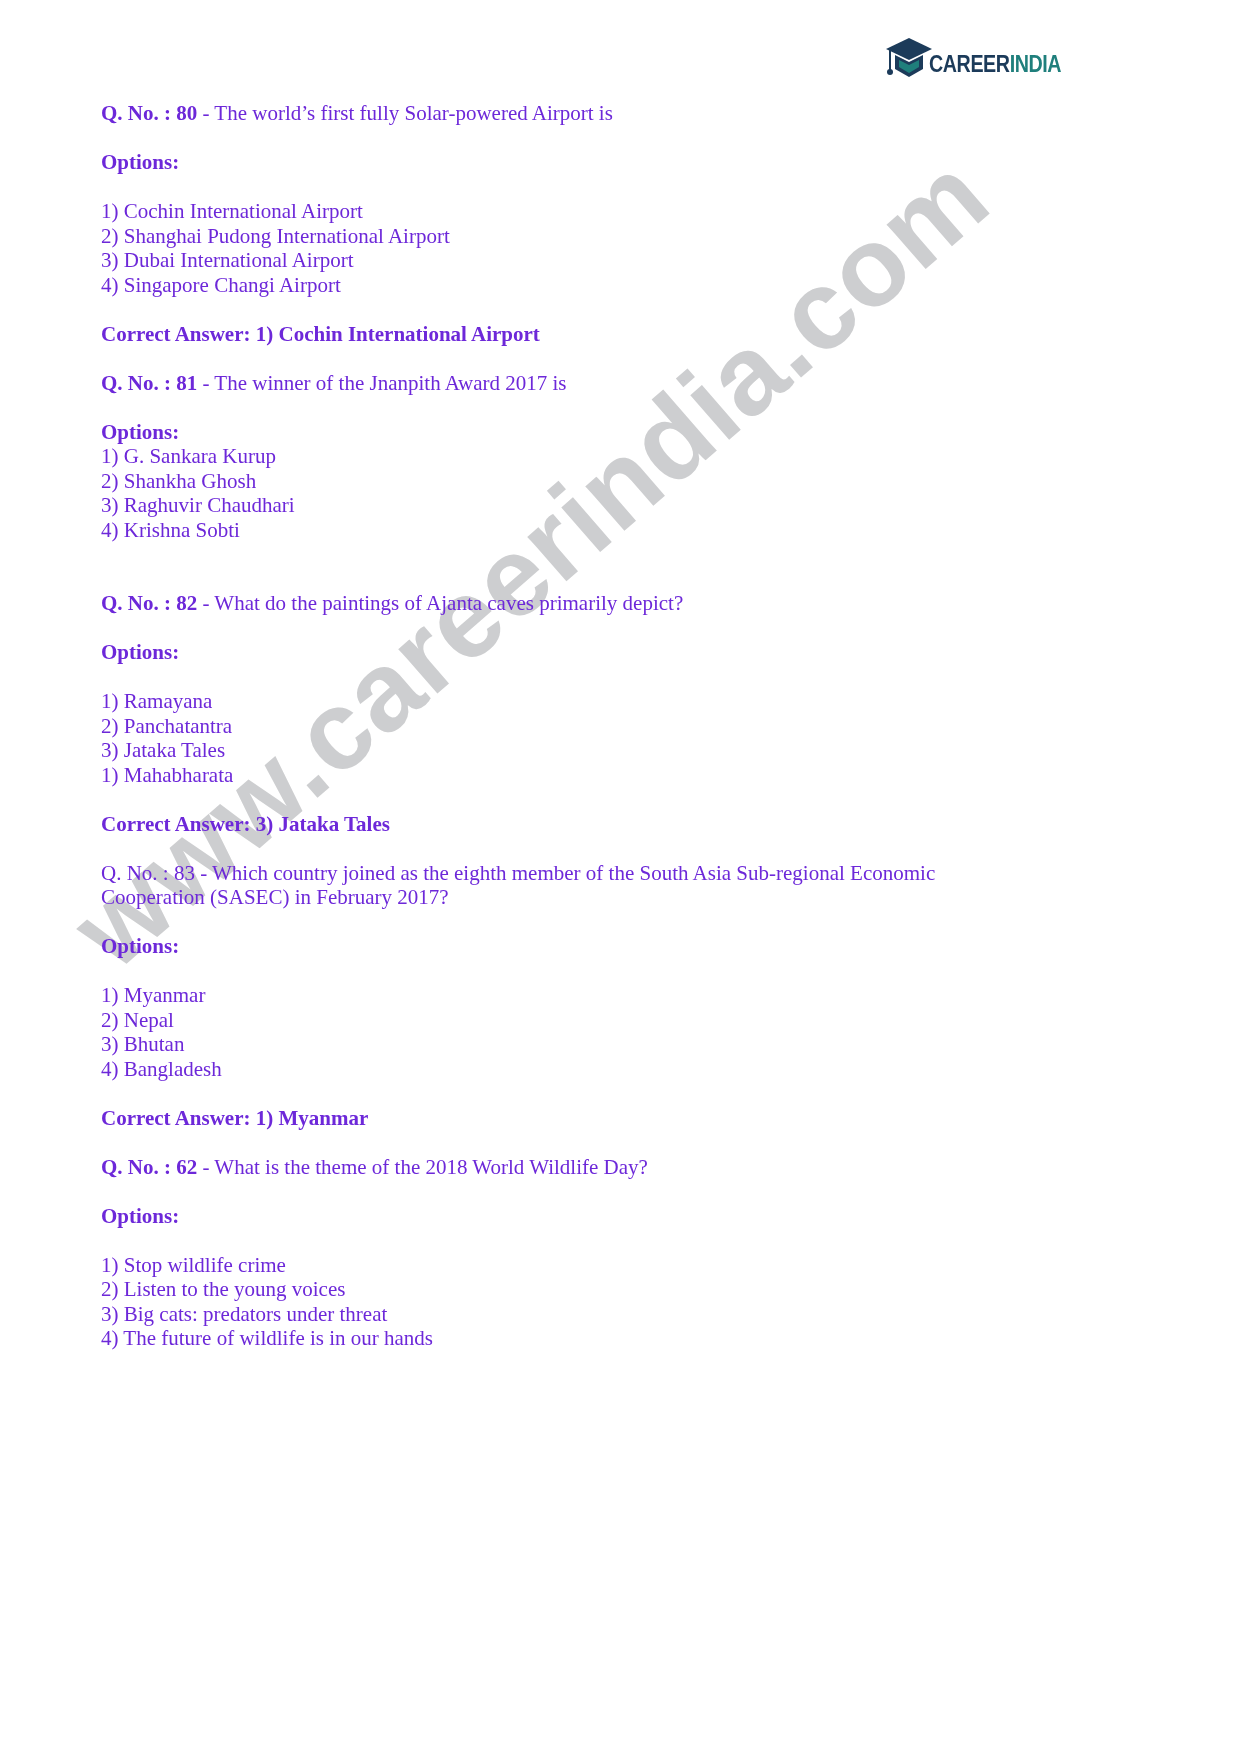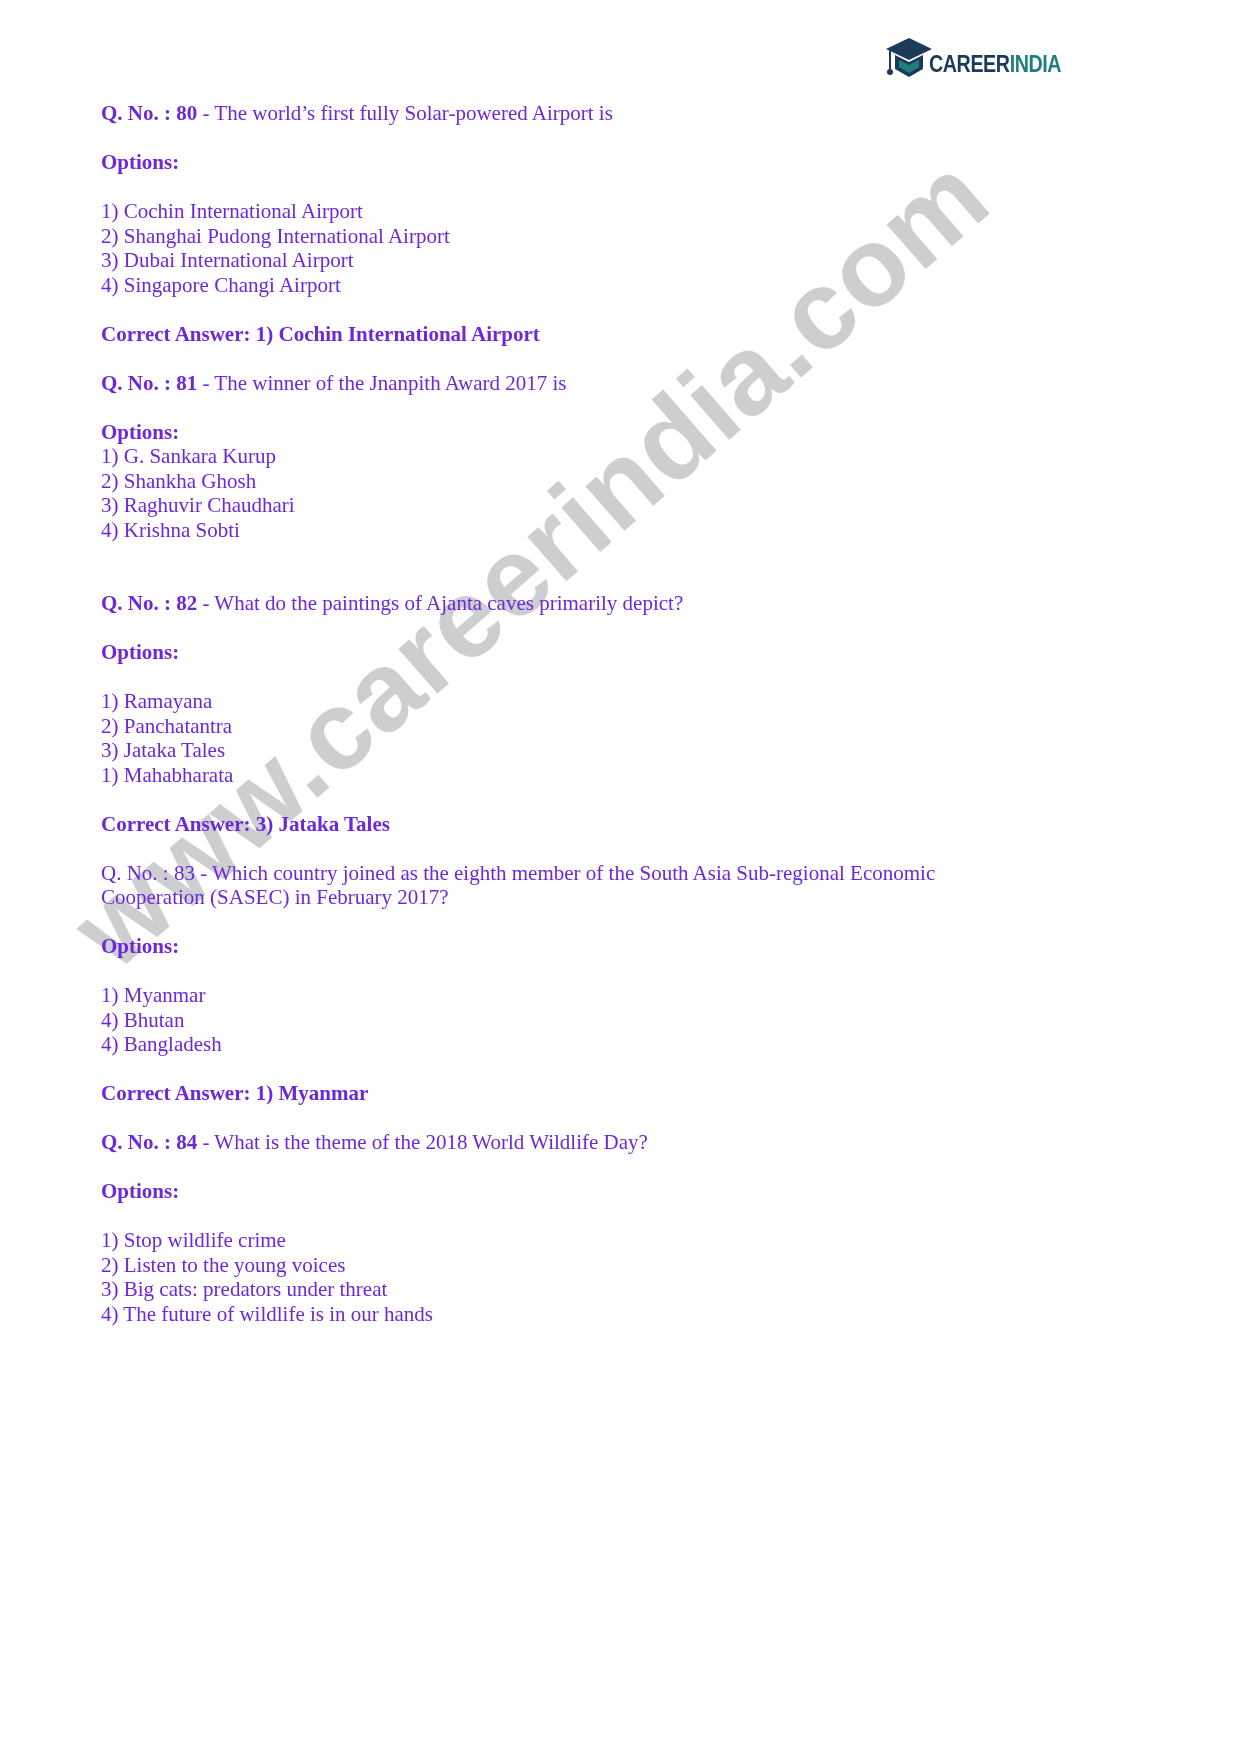--- a/index.html
+++ b/index.html
@@ -104,29 +104,30 @@
       <div class="blank"></div>
     </div>
 
     <div>
       <div class="line"><span>Q. No. : 83</span><span> - Which country joined as the eighth member of the South Asia Sub-regional Economic</span></div>
       <div class="line">Cooperation (SASEC) in February 2017?</div>
       <div class="blank"></div>
       <div class="line bold">Options:</div>
       <div class="blank"></div>
       <div class="line">1) Myanmar</div>
-      <div class="line">4) Bhutan</div>
+      <div class="line">2) Nepal</div>
+      <div class="line">3) Bhutan</div>
       <div class="line">4) Bangladesh</div>
       <div class="blank"></div>
       <div class="line bold">Correct Answer: 1) Myanmar</div>
       <div class="blank"></div>
     </div>
 
     <div>
-      <div class="line"><b>Q. No. : 84</b><span> - What is the theme of the 2018 World Wildlife Day?</span></div>
+      <div class="line"><b>Q. No. : 62</b><span> - What is the theme of the 2018 World Wildlife Day?</span></div>
       <div class="blank"></div>
       <div class="line bold">Options:</div>
       <div class="blank"></div>
       <div class="line">1) Stop wildlife crime</div>
       <div class="line">2) Listen to the young voices</div>
       <div class="line">3) Big cats: predators under threat</div>
       <div class="line">4) The future of wildlife is in our hands</div>
     </div>
 
   </div>

